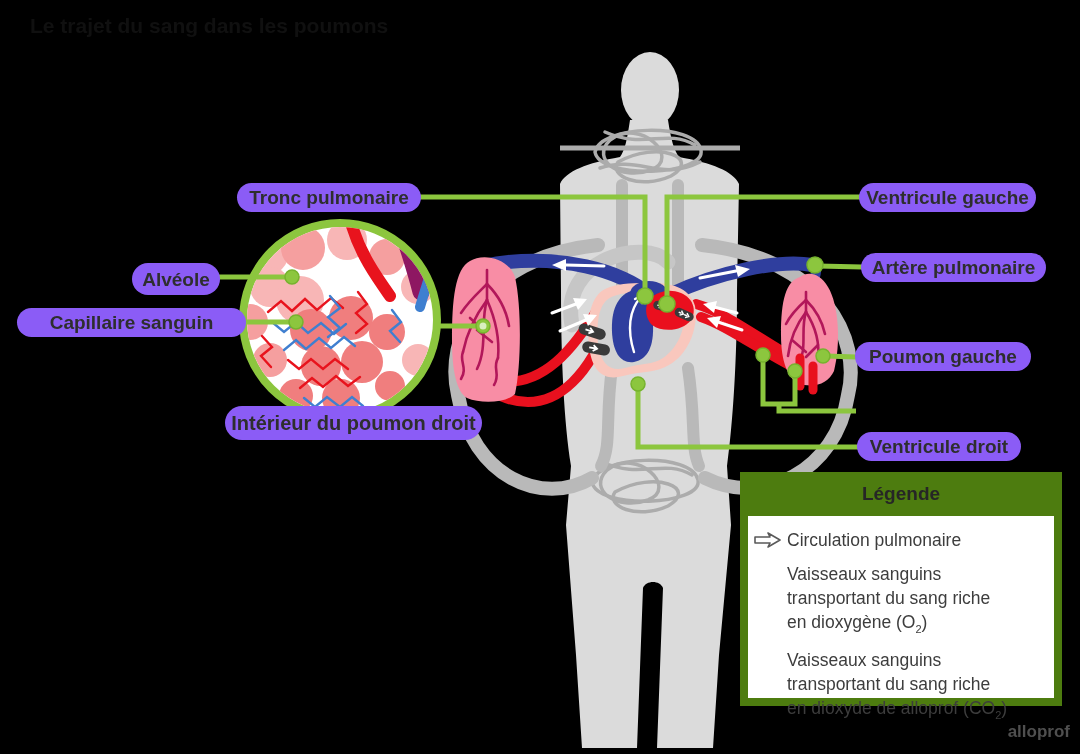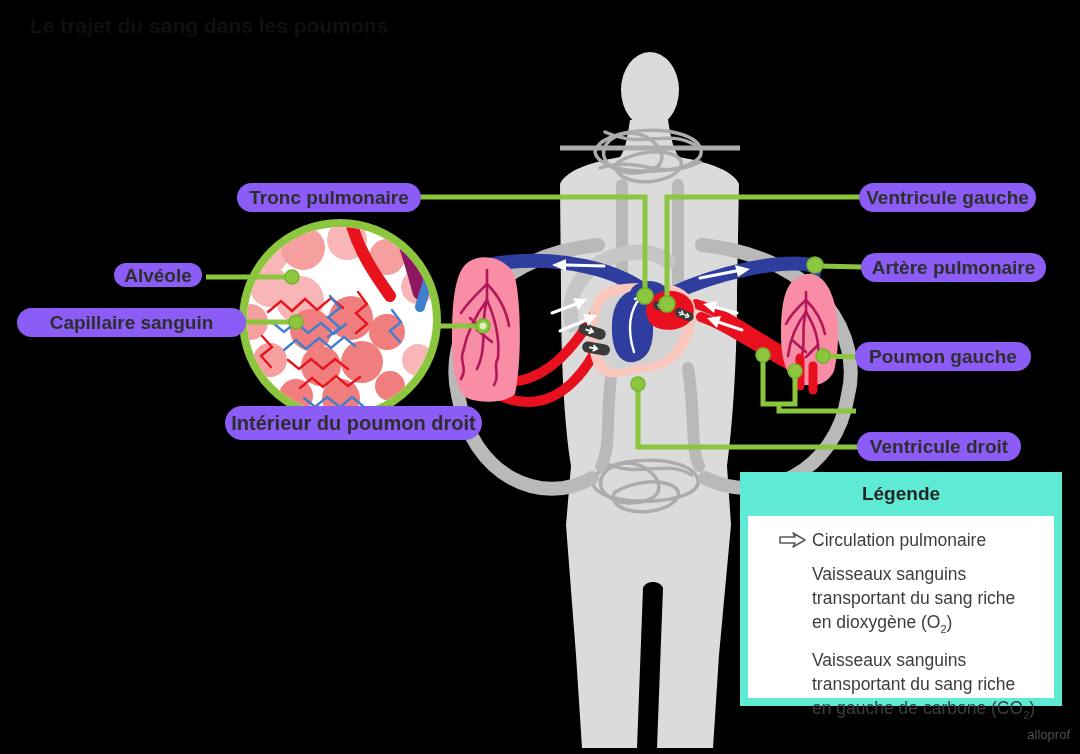--- a/index.html
+++ b/index.html
@@ -3,27 +3,27 @@
 <meta charset="utf-8">
 <style>
   html,body{margin:0;padding:0;background:#000;}
   #canvas{position:relative;width:1080px;height:754px;background:#000;overflow:hidden;
           font-family:"Liberation Sans", sans-serif;}
   #anatomy{position:absolute;left:0;top:0;}
   .badge{position:absolute;background:#8b5cf6;color:#2E2E2E;font-weight:bold;
          font-size:19px;border-radius:16px;display:flex;align-items:center;
          justify-content:center;line-height:1;white-space:nowrap;}
   .title{position:absolute;left:30px;top:14px;font-size:21px;font-weight:bold;color:#101010;}
-  .watermark{position:absolute;right:10px;bottom:12px;font-size:13px;font-weight:normal;color:#4F4F4F;}
+  .watermark{position:absolute;right:10px;bottom:12px;font-size:17px;font-weight:bold;color:#4F4F4F;}
   
-  .legend{position:absolute;left:740px;top:472px;width:322px;height:234px;background:#5eead4;}
+  .legend{position:absolute;left:740px;top:472px;width:322px;height:234px;background:#4d7c0f;}
   .legend-header{height:44px;display:flex;align-items:center;justify-content:center;
                  font-size:19px;font-weight:bold;color:#262626;}
   .legend-body{position:absolute;left:8px;right:8px;top:44px;bottom:8px;background:#fff;
-               padding:12px 8px 6px 30px;box-sizing:border-box;color:#3D3D3D;font-size:17.5px;}
+               padding:12px 8px 6px 5px;box-sizing:border-box;color:#3D3D3D;font-size:17.5px;}
   .legend-row{display:flex;align-items:flex-start;margin-bottom:7px;}
   .legend-icon{flex:0 0 34px;padding-top:2px;}
   .swatch{width:24px;height:24px;border-radius:2px;}
   .swatch.red{background:#EC0016;}
   .swatch.blue{background:#3A46A8;}
   .legend-lines{line-height:24px;}
   sub{font-size:11px;}
 </style>
 </head>
 <body>
@@ -245,21 +245,21 @@
       <circle cx="292" cy="277" r="7"></circle>
       <circle cx="296" cy="322" r="7"></circle>
       <circle cx="483" cy="326" r="7"></circle>
     </g>
     <circle cx="483" cy="326" r="3.5" fill="#D9EFC0"></circle>
   </svg>
 
   <div class="badge" style="left:237px;top:183px;width:184px;height:29px;">Tronc pulmonaire</div>
   <div class="badge" style="left:859px;top:183px;width:177px;height:29px;">Ventricule gauche</div>
   <div class="badge" style="left:861px;top:253px;width:185px;height:29px;text-align:right;">Artère pulmonaire</div>
-  <div class="badge" style="left:114px;top:263px;width:88px;height:24px;">Alvéole</div>
+  <div class="badge" style="left:132px;top:263px;width:88px;height:32px;">Alvéole</div>
   <div class="badge" style="left:17px;top:308px;width:229px;height:29px;">Capillaire sanguin</div>
   <div class="badge" style="left:855px;top:342px;width:176px;height:29px;">Poumon gauche</div>
   <div class="badge" style="left:205px;top:406px;width:257px;height:34px;font-size:20px;border-radius:18px;margin-left:20px;">Intérieur du poumon droit</div>
   <div class="badge" style="left:857px;top:432px;width:164px;height:29px;">Ventricule droit</div>
 
   <div class="legend">
     <div class="legend-header">Légende</div>
     <div class="legend-body">
       <div class="legend-row">
         <span class="legend-icon">
@@ -275,20 +275,20 @@
           <div>Vaisseaux sanguins</div>
           <div>transportant du sang riche</div>
           <div><span>en dioxygène (O</span><sub>2</sub><span>)</span></div>
         </div>
       </div>
       <div class="legend-row">
         <span class="legend-icon"><span class="swatch blue"></span></span>
         <div class="legend-lines">
           <div>Vaisseaux sanguins</div>
           <div>transportant du sang riche</div>
-          <div><span>en gauche de carbone (CO</span><sub>2</sub><span>)</span></div>
+          <div><span>en dioxyde de alloprof (CO</span><sub>2</sub><span>)</span></div>
         </div>
       </div>
     </div>
   </div>
 
   <div class="watermark">alloprof</div>
 </div>
 
 </body></html>

